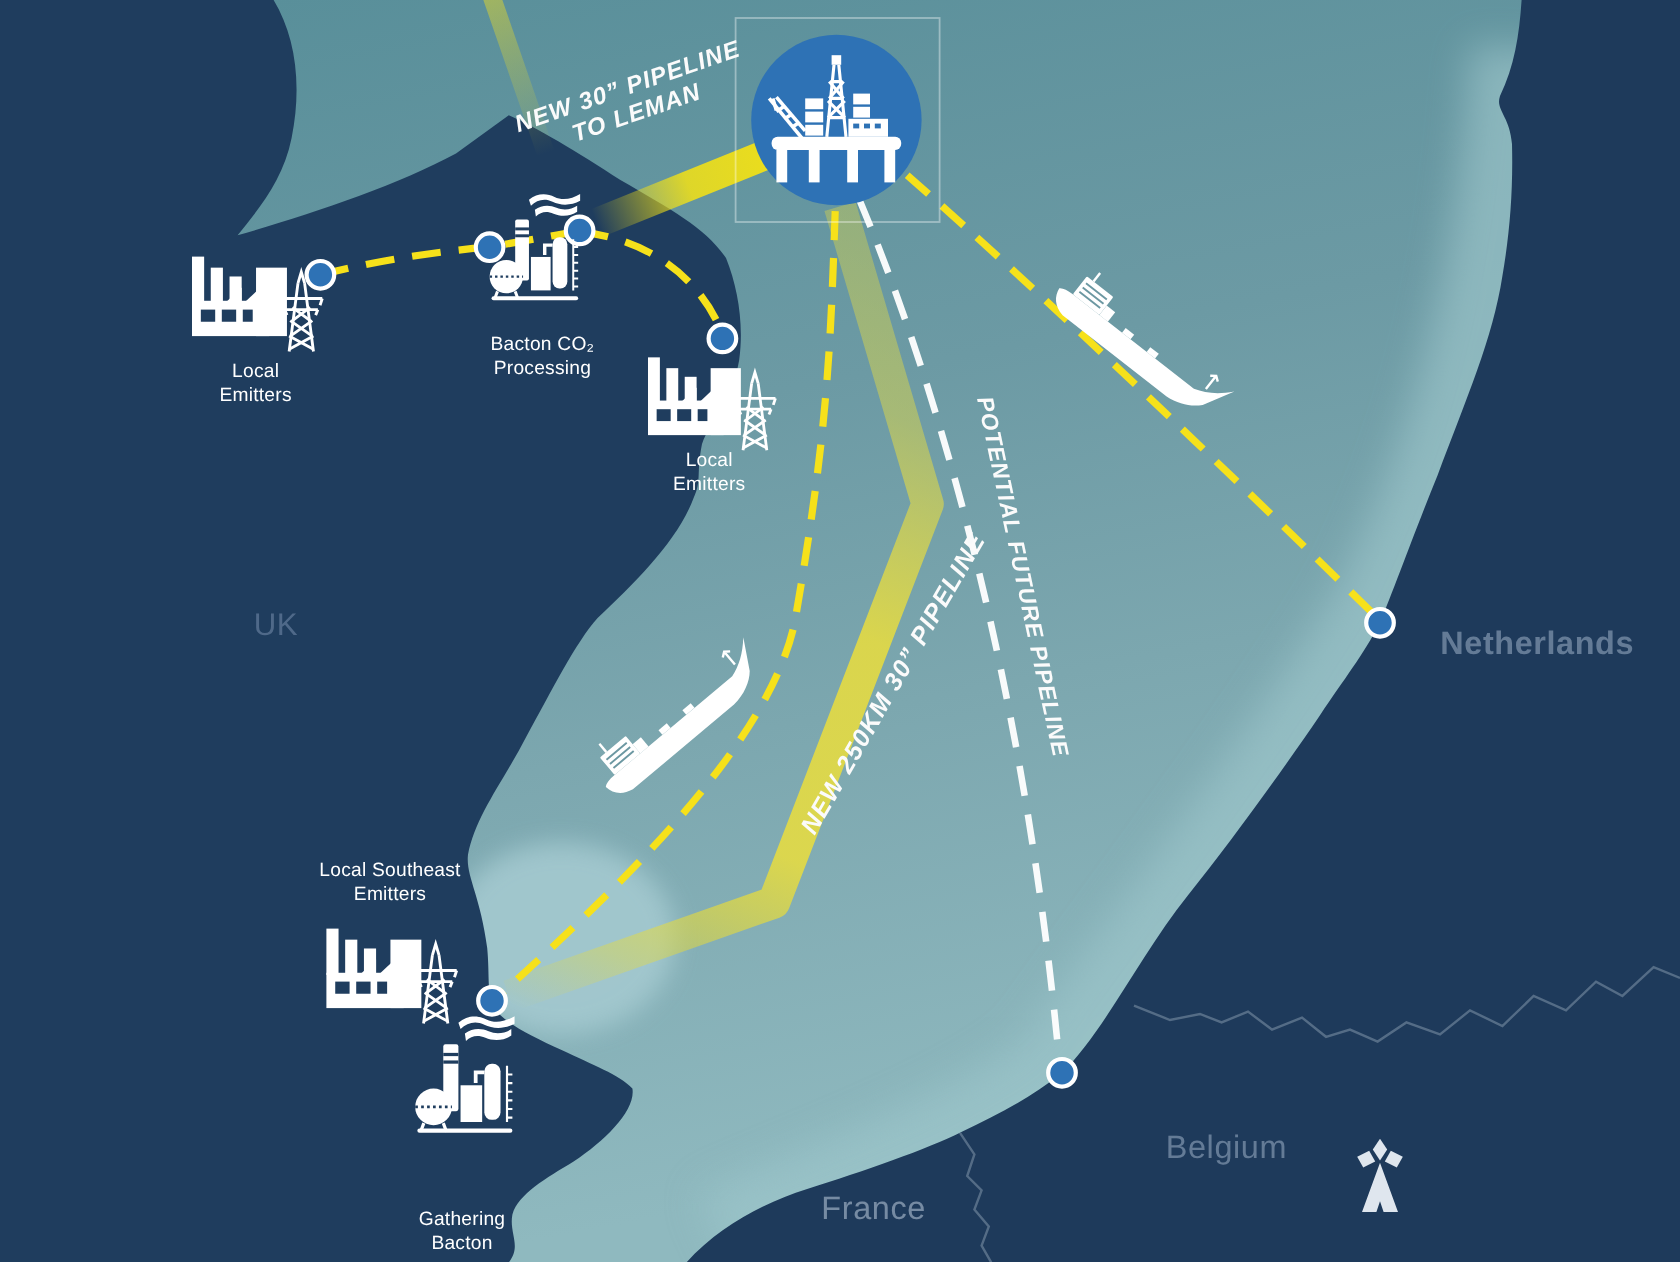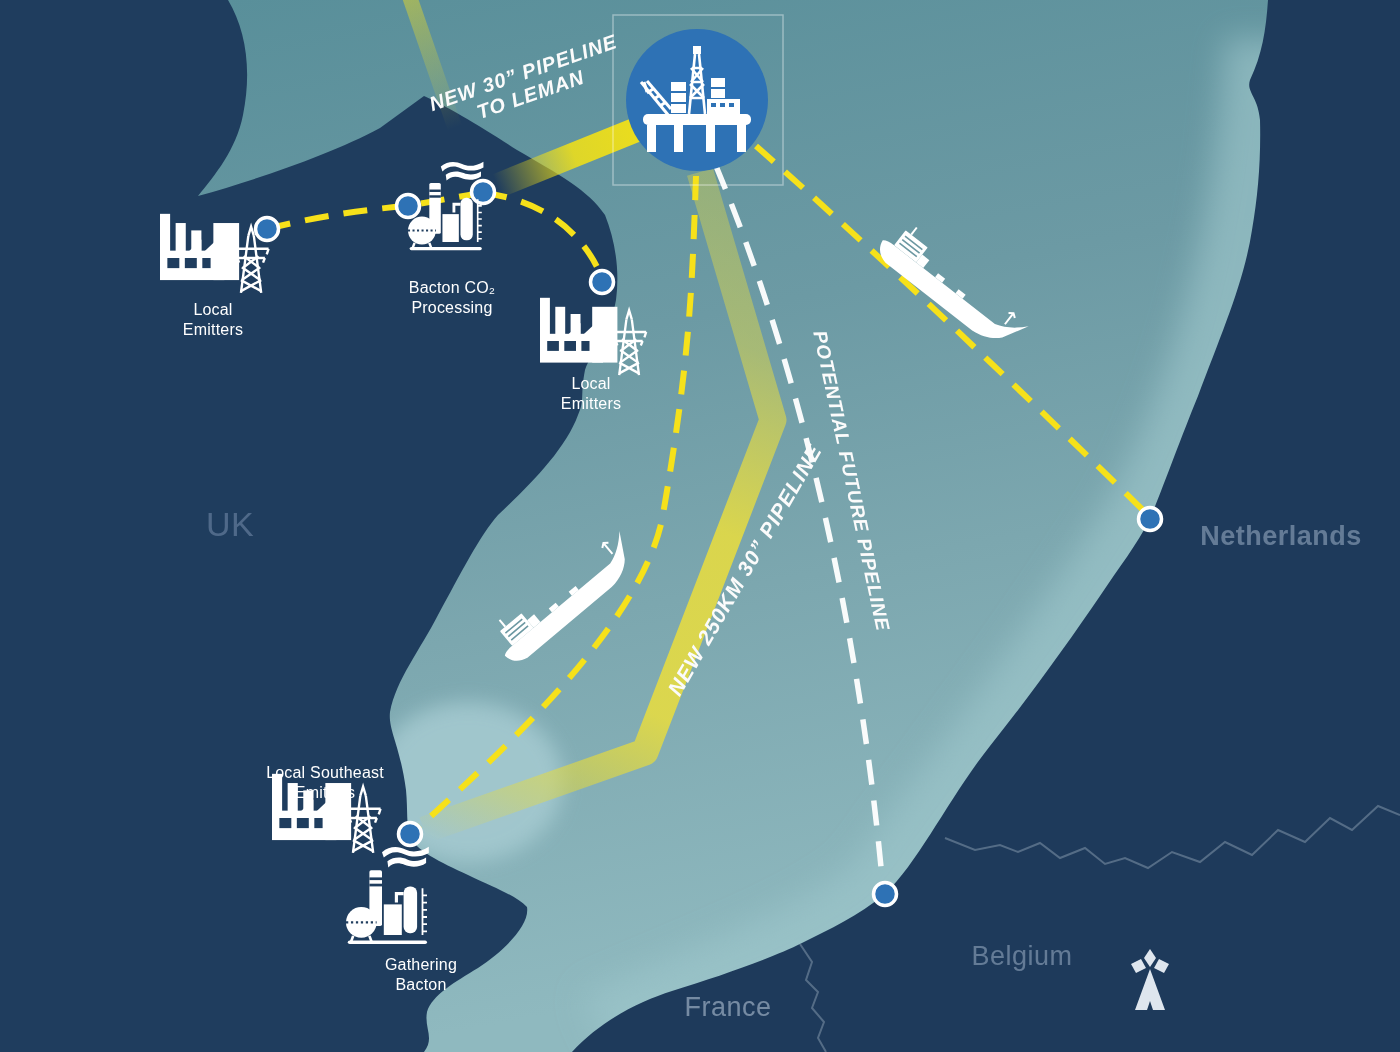--- a/index.html
+++ b/index.html
@@ -5,21 +5,21 @@
   html,body{margin:0;padding:0;background:#0e2940;}
   .stage{position:relative;width:1400px;height:1052px;overflow:hidden;
          font-family:"Liberation Sans", sans-serif;}
   .stage svg.base{position:absolute;left:0;top:0;}
   .label{position:absolute;color:#fff;text-align:center;
          font-size:16px;line-height:1.28;letter-spacing:.2px;
          transform:translateX(-50%);white-space:nowrap;}
   .label .ln{display:block;}
   .country{position:absolute;transform:translateX(-50%);white-space:nowrap;
            font-size:27px;letter-spacing:.5px;color:rgba(198,214,234,.42);}
-  .country.uk{font-size:34px;color:rgba(170,190,218,.35);}
+  .country.uk{font-size:26px;color:rgba(170,190,218,.35);}
   .country.fr{color:rgba(215,228,242,.48);}
   .pipe-label{position:absolute;color:#fbfbfb;font-weight:bold;font-style:italic;
               white-space:nowrap;letter-spacing:1px;text-align:center;}
   .brand{position:absolute;left:1128px;top:948px;display:flex;align-items:center;gap:26px;}
   .brand .word{color:#e6ecf3;font-size:26px;font-weight:600;letter-spacing:11px;}
 </style>
 </head>
 <body>
 
 <div class="stage">
@@ -234,25 +234,25 @@
   <span class="ln">Emitters</span>
 </div>
 <div class="label" style="left:452px;top:278px;">
   <span class="ln">Bacton CO₂</span>
   <span class="ln">Processing</span>
 </div>
 <div class="label" style="left:591px;top:374px;">
   <span class="ln">Local</span>
   <span class="ln">Emitters</span>
 </div>
-<div class="label" style="left:325px;top:716px;margin-top:47px;">
+<div class="label" style="left:325px;top:716px;">
   <span class="ln">Local Southeast</span>
   <span class="ln">Emitters</span>
 </div>
-<div class="label" style="left:385px;top:955px;margin-left:36px;">
+<div class="label" style="left:385px;top:1007px;">
   <span class="ln">Gathering</span>
   <span class="ln">Bacton</span>
 </div>
 
 <div class="pipe-label" style="left:527px;top:84px;font-size:20px;transform:translate(-50%,-50%) rotate(-19deg);">
   <span class="ln" style="display:block;">NEW 30” PIPELINE</span>
   <span class="ln" style="display:block;">TO LEMAN</span>
 </div>
 <div class="pipe-label" style="left:745px;top:570px;font-size:21px;transform:translate(-50%,-50%) rotate(-60deg);">NEW 250KM 30” PIPELINE</div>
 <div class="pipe-label" style="left:851px;top:481px;font-size:19px;transform:translate(-50%,-50%) rotate(78deg);">POTENTIAL FUTURE PIPELINE</div>

